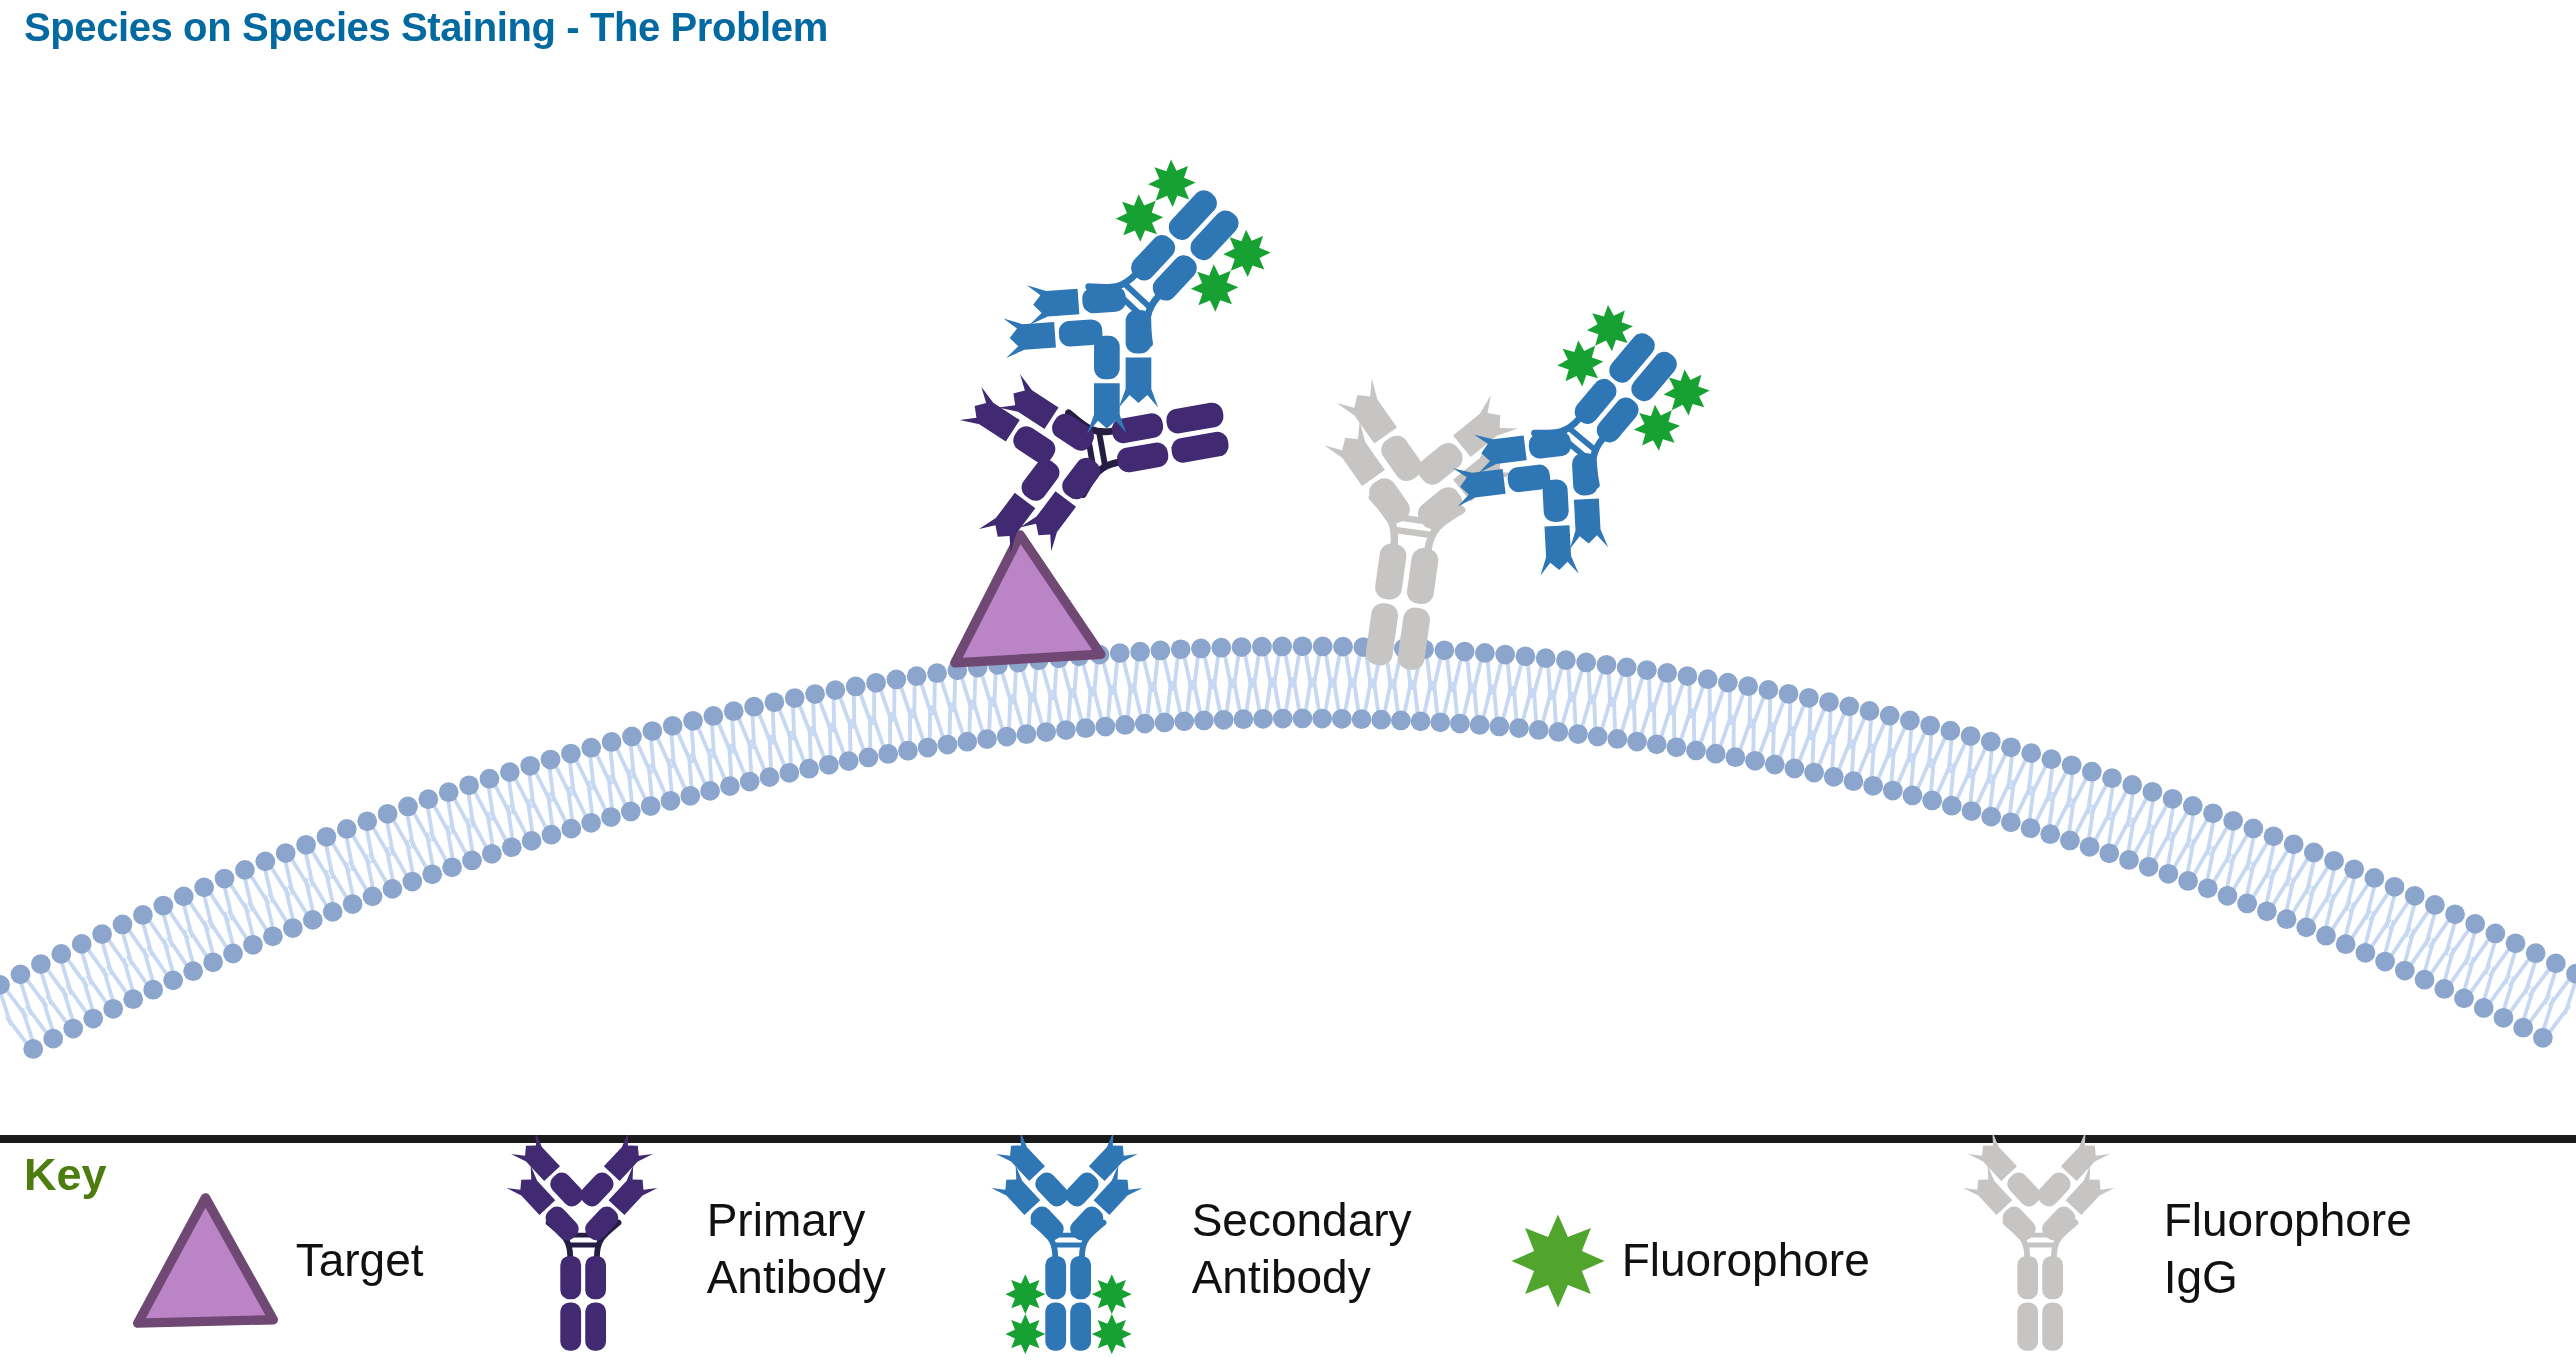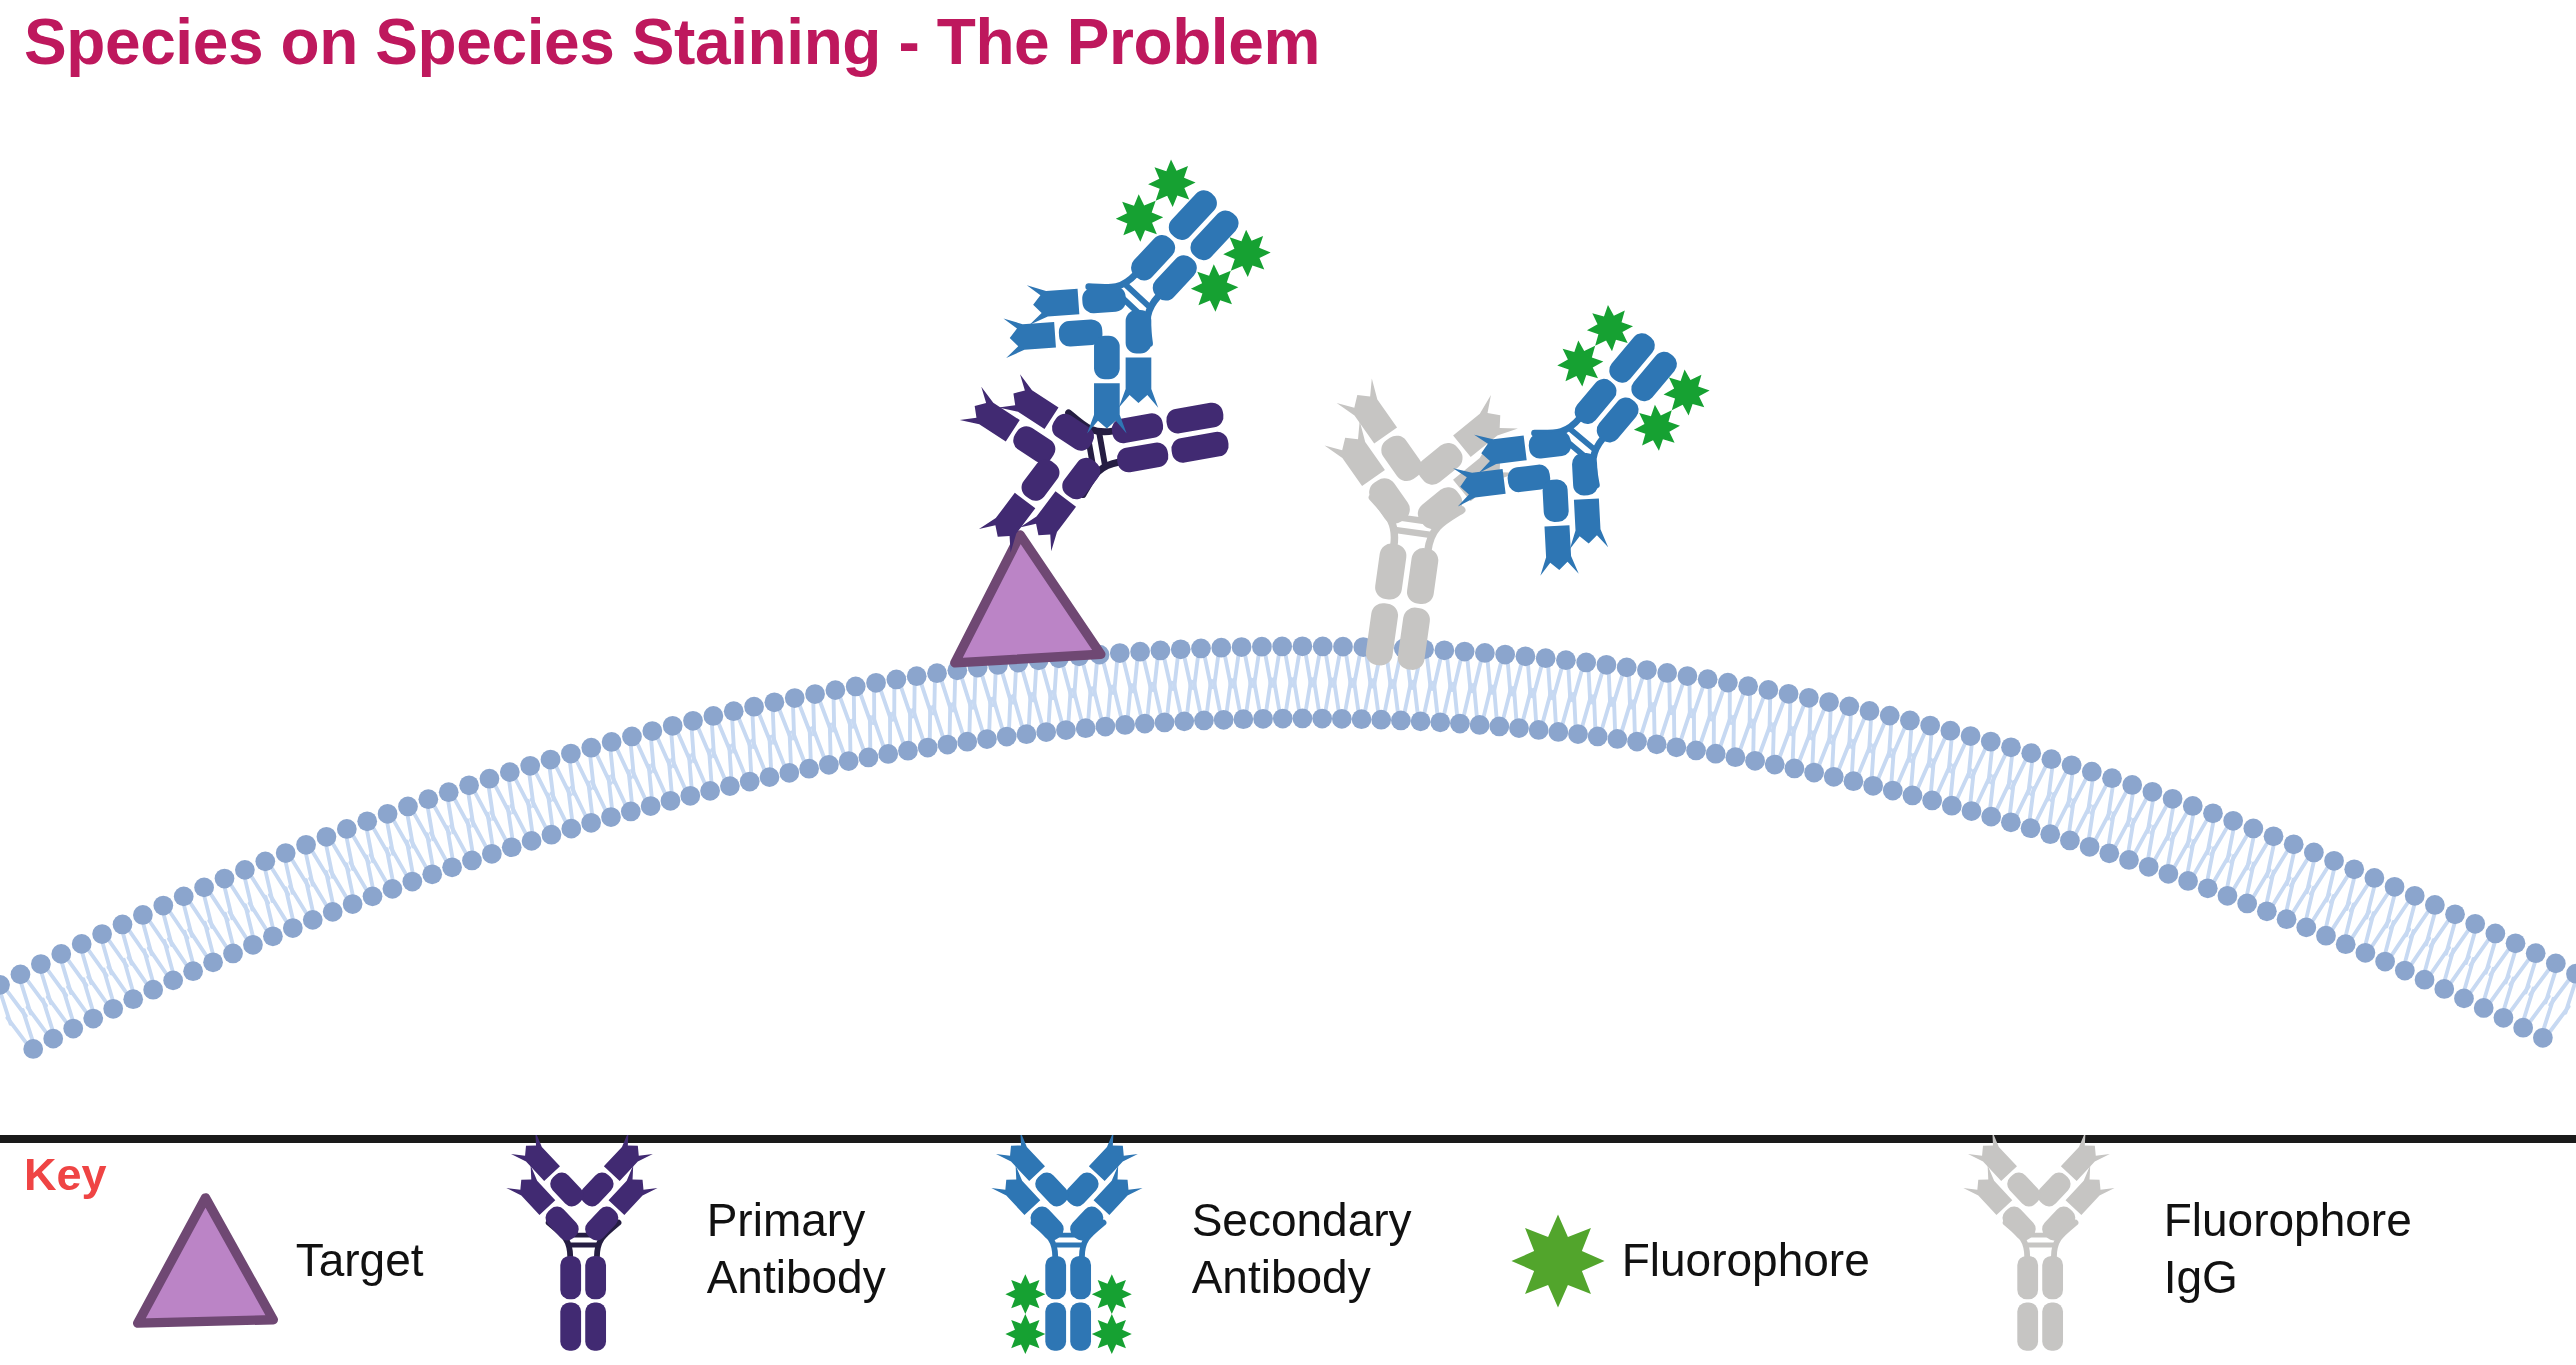--- a/index.html
+++ b/index.html
@@ -1,22 +1,22 @@
 <!DOCTYPE html>
 <html style="font-size:13.7px"><head>
 <meta charset="utf-8">
 <style>
   html,body{margin:0;padding:0;background:#ffffff;}
   .canvas{position:relative;width:2576px;height:1365px;background:#ffffff;overflow:hidden;
           font-family:"Liberation Sans", sans-serif;}
-  .title{position:absolute;left:24px;top:5.2px;font-size:64px;font-weight:700;color:#be185d;
+  .title{position:absolute;left:24px;top:5.2px;font-size:40px;font-weight:700;color:#0369a1;
          letter-spacing:-0.4px;white-space:nowrap;}
   .scene{position:absolute;left:0;top:0;}
   .key-divider{position:absolute;left:0;top:1135px;width:2576px;height:7.7px;background:#1a1a1a;}
-  .key-heading{position:absolute;left:24px;top:1149px;font-size:45px;font-weight:700;color:#ef4444;}
+  .key-heading{position:absolute;left:24px;top:1149px;font-size:45px;font-weight:700;color:#4d7c0f;}
   .key-item{position:absolute;display:flex;align-items:center;gap:13.7px;height:199px;}
   .key-item .label{font-size:46px;line-height:57px;color:#111111;max-width:275px;}
   .item-target{left:129px;top:1161px;}
   .item-primary{left:477px;top:1149px;align-items:center;}
   .item-secondary{left:962px;top:1149px;}
   .item-fluor{left:1508px;top:1161px;}
   .item-igg{left:1934px;top:1149px;}
 </style>
 </head>
 <body>

